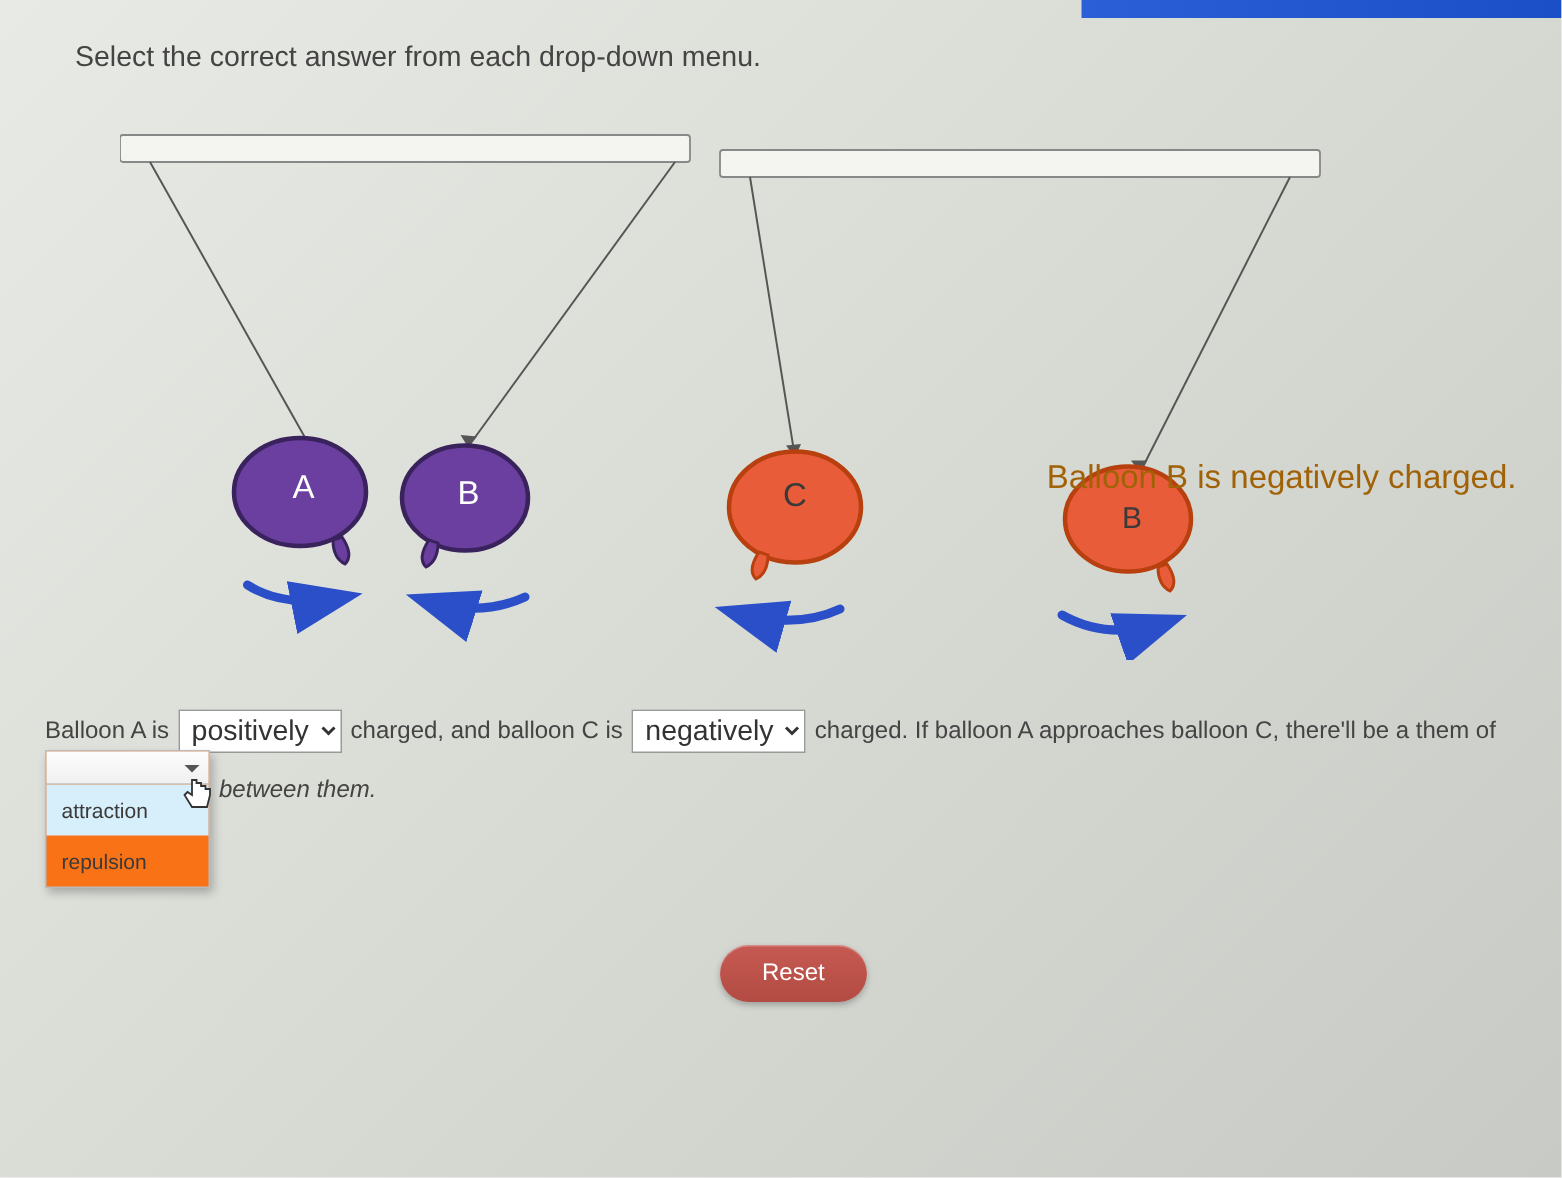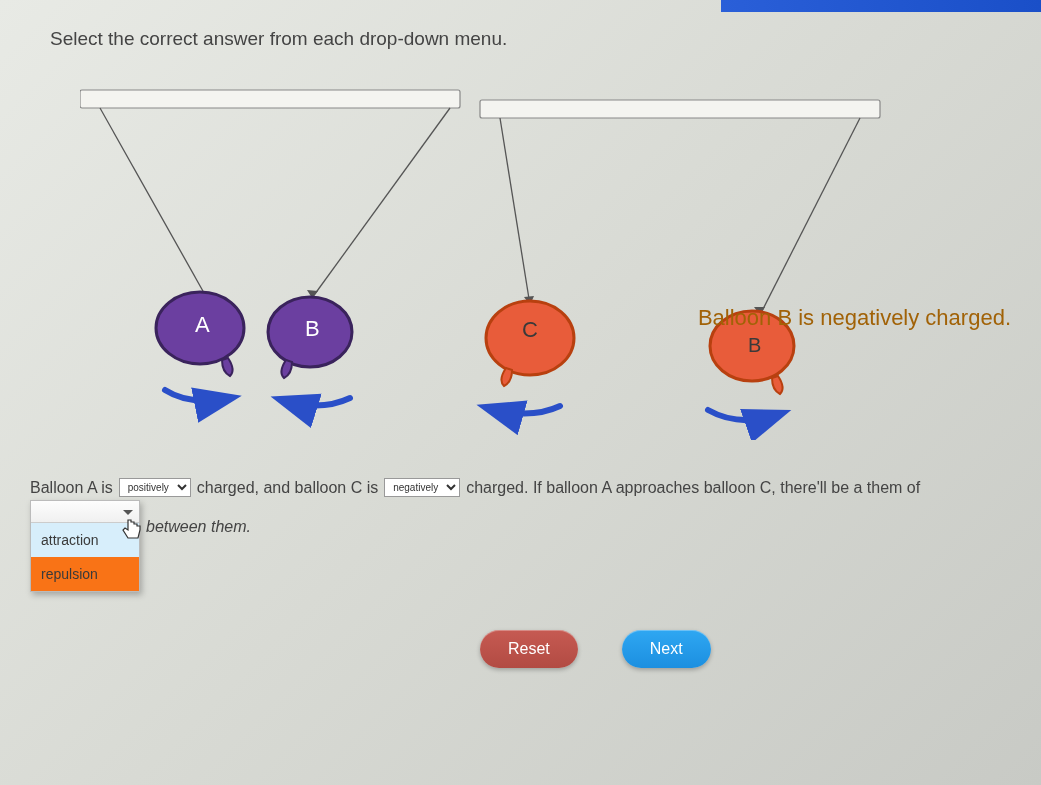--- a/index.html
+++ b/index.html
@@ -39,21 +39,21 @@
     position: absolute;
     top: 470px; left: 30px;
     width: 980px;
     font-size: 16px;
     line-height: 2.2;
     color: #444;
   }
   .answer-line1 { display: flex; flex-wrap: wrap; align-items: center; gap: 6px; }
   .answer-line2 { display: flex; align-items: center; gap: 6px; margin-top: 4px; font-style: italic; }
   select.inline {
-    font-size: 10px;
+    font-size: 19px;
     padding: 2px 4px;
     border: 1px solid #999;
     background: #fff;
     color: #333;
   }
   .dropdown-open {
     position: absolute;
     top: 500px; left: 30px;
     width: 110px;
     background: #f97316;
@@ -189,14 +189,13 @@
   <div class="opt hl">attraction</div>
   <div class="opt">repulsion</div>
 </div>
 
 <svg class="cursor" width="28" height="28">
   <path d="M10 4 L10 14 L7 12 L5 14 L10 22 L20 22 L22 14 L22 10 L19 10 L19 8 L16 8 L16 6 L13 6 L13 4 Z" fill="#fff" stroke="#333" stroke-width="1.2"></path>
 </svg>
 
 <div class="buttons">
   <button class="btn reset">Reset</button>
-  <button class="btn next">Next</button>
 </div>
 
 </body></html>

